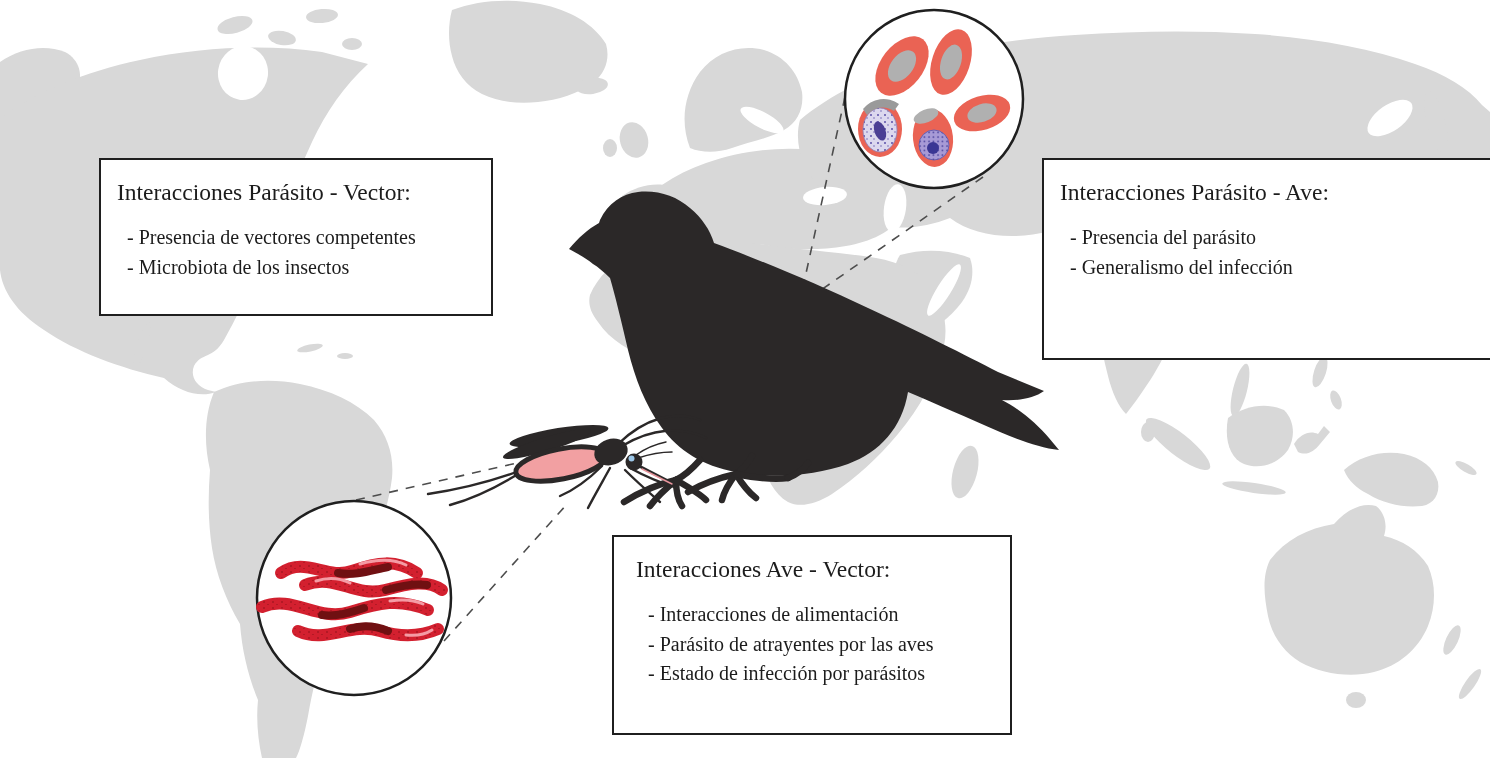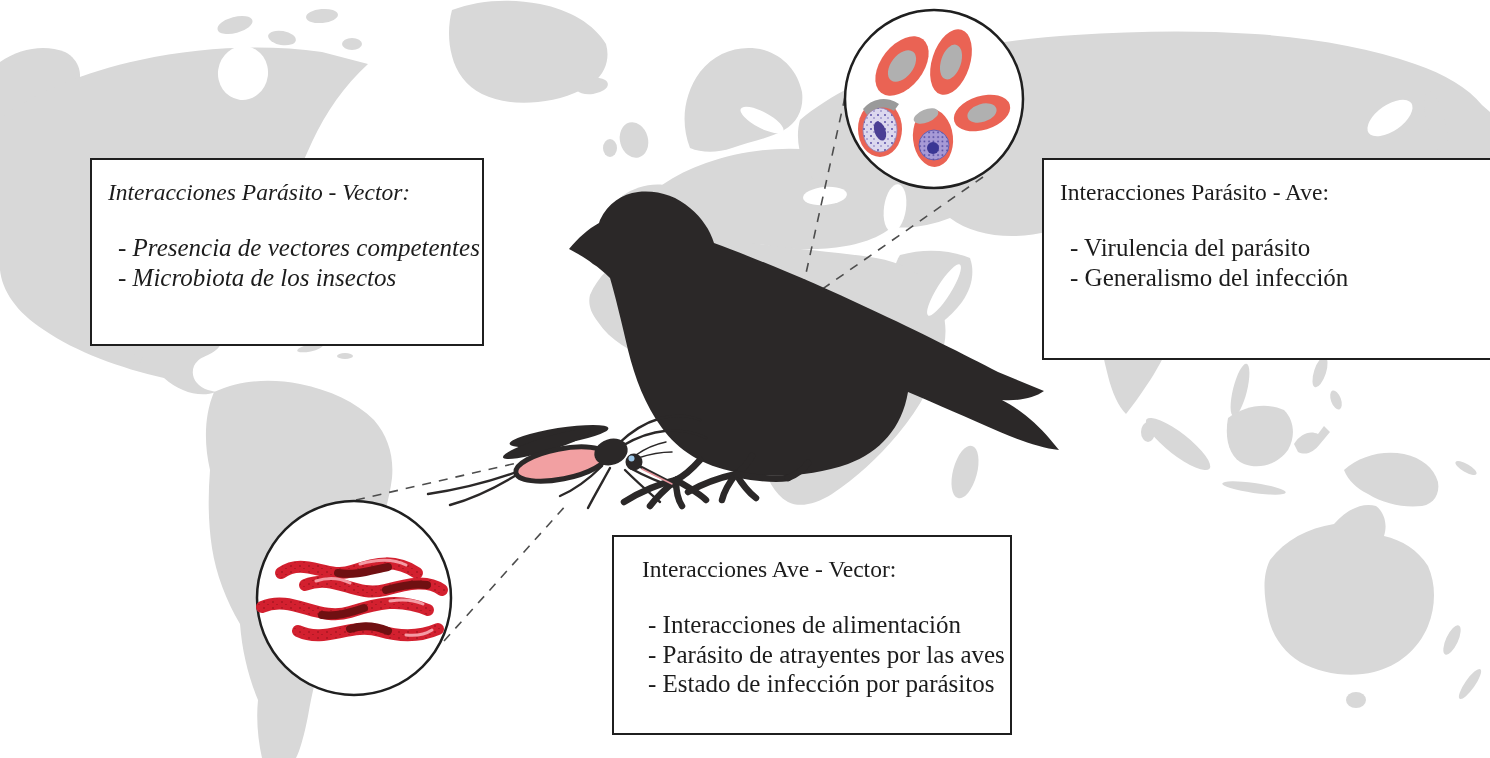--- a/index.html
+++ b/index.html
@@ -3,27 +3,27 @@
 <meta charset="utf-8">
 <style>
   html,body{margin:0;padding:0;background:#ffffff;}
   body{width:1490px;height:758px;position:relative;overflow:hidden;
        font-family:"Liberation Serif","DejaVu Serif",serif;color:#1c1c1c;}
   #stage{position:absolute;left:0;top:0;width:1490px;height:758px;}
   svg{position:absolute;left:0;top:0;}
   .info-box{position:absolute;background:#ffffff;border:2.5px solid #1f1f1f;
             box-sizing:border-box;z-index:30;}
   .box-title{font-size:23.5px;padding:19px 10px 0 16px;white-space:nowrap;}
-  .box-items{margin-top:27px;font-size:25px;line-height:29.5px;padding-left:26px;
+  .box-items{margin-top:17px;font-size:20px;line-height:29.5px;padding-left:26px;
              padding-right:18px;}
   .box-items div{white-space:nowrap;}
-  #box-parasite-vector{left:90px;top:158px;width:394px;height:188px;font-style:italic;}
+  #box-parasite-vector{left:99px;top:158px;width:394px;height:158px;}
   #box-parasite-bird{left:1042px;top:158px;width:458px;height:202px;}
   #box-bird-vector{left:612px;top:535px;width:400px;height:200px;}
-  #box-bird-vector .box-title{padding-left:28px;}
+  #box-bird-vector .box-title{padding-left:22px;}
   #box-bird-vector .box-items{padding-left:34px;}
 </style>
 </head>
 <body>
 
 <div id="stage">
 
 <svg width="1490" height="758" viewBox="0 0 1490 758">
   <defs>
     <pattern id="speckLav" width="7" height="7" patternUnits="userSpaceOnUse">
@@ -289,21 +289,21 @@
   <div class="box-title">Interacciones Parásito - Vector:</div>
   <div class="box-items">
     <div>- Presencia de vectores competentes</div>
     <div>- Microbiota de los insectos</div>
   </div>
 </div>
 
 <div class="info-box" id="box-parasite-bird">
   <div class="box-title">Interacciones Parásito - Ave:</div>
   <div class="box-items">
-    <div>- Virulencia del parásito</div>
+    <div>- Presencia del parásito</div>
     <div>- Generalismo del infección</div>
   </div>
 </div>
 
 <div class="info-box" id="box-bird-vector">
   <div class="box-title">Interacciones Ave - Vector:</div>
   <div class="box-items">
     <div>- Interacciones de alimentación</div>
     <div>- Parásito de atrayentes por las aves</div>
     <div>- Estado de infección por parásitos</div>

